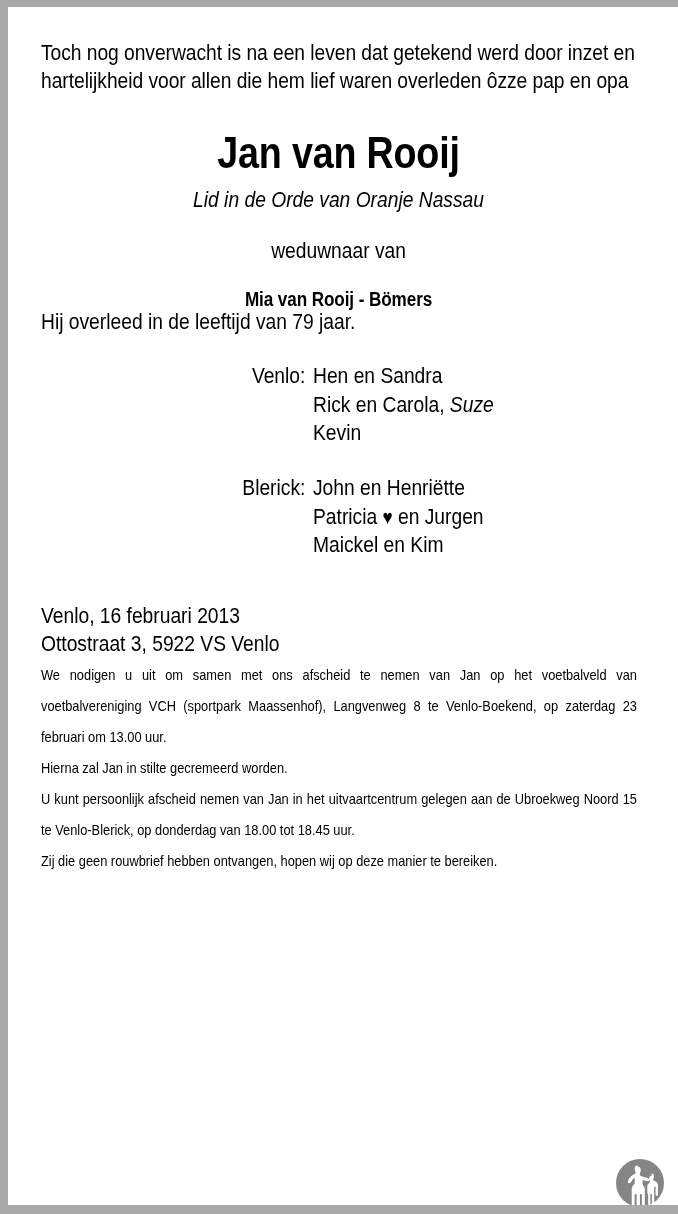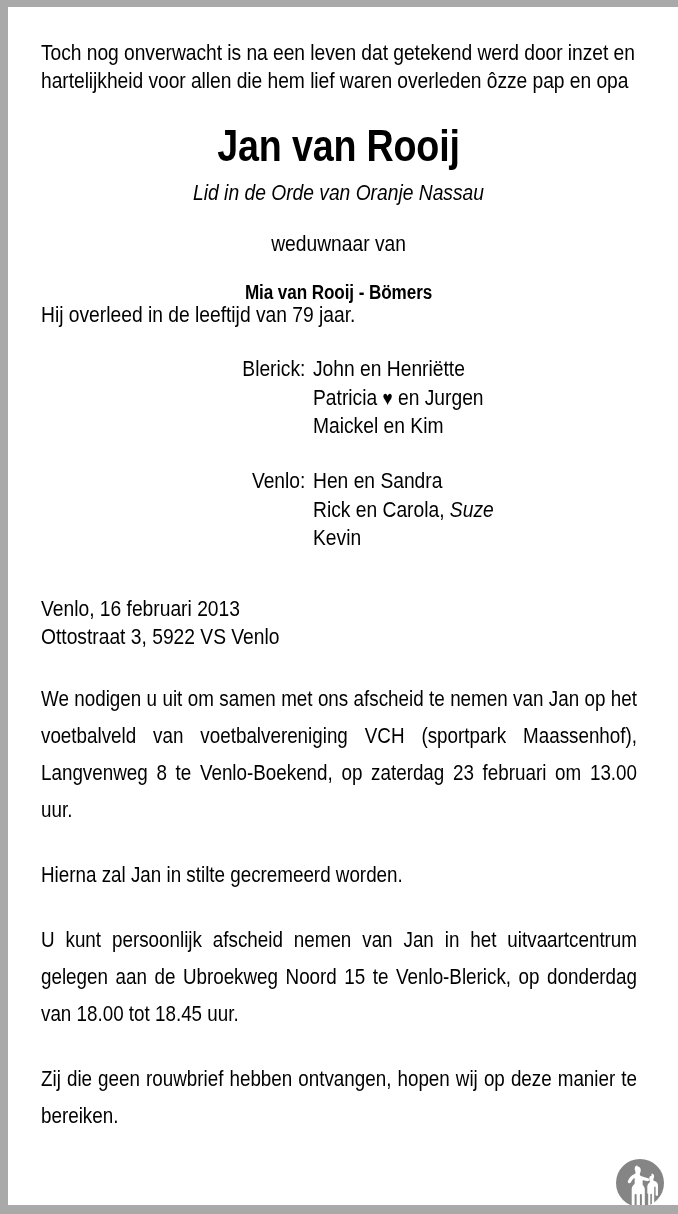--- a/index.html
+++ b/index.html
@@ -66,21 +66,21 @@
     letter-spacing: -0.05px;
   }
 
   
   .deceased-name {
     text-align: center;
     font-size: 44px;
     font-weight: bold;
     line-height: 1.05;
     letter-spacing: -0.2px;
-    margin-top: 27px;
+    margin-top: 34px;
   }
   .honour {
     text-align: center;
     font-size: 22.5px;
     font-style: italic;
     line-height: 1.1;
     margin-top: 12px;
   }
   .relation {
     text-align: center;
@@ -143,25 +143,24 @@
     margin-top: 42px;
     font-size: 22.5px;
     line-height: 28.6px;
   }
   .placedate span {
     display: block;
   }
 
   
   .para {
-    font-size: 22px;
-    line-height: 37px;
+    font-size: 15px;
+    line-height: 31px;
     text-align: justify;
     text-align-last: left;
-    margin-top: 28px;
   }
   .para.tight { text-align: right; }
 
   
   .logo {
     position: absolute;
     right: 12px;
     bottom: -4px;
     width: 52px;
     height: 52px;
@@ -196,48 +195,48 @@
       </div>
 
       <div class="age-line">
         <span class="cond">Hij overleed in de leeftijd van 79 jaar.</span>
       </div>
 
       <div class="survivors">
 
         <div class="survivor-group">
           <div class="sg-place">
-            <span class="cond-center">Blerick:</span>
+            <span class="cond-center">Venlo:</span>
           </div>
           <div class="sg-names">
             <span class="nm">
-              <span class="cond">John en Henriëtte</span>
-            </span>
-            <span class="nm">
-              <span class="cond"><span>Patricia </span><span class="heart">♥</span><span> en Jurgen</span></span>
-            </span>
-            <span class="nm">
-              <span class="cond">Maickel en Kim</span>
+              <span class="cond">Hen en Sandra</span>
+            </span>
+            <span class="nm">
+              <span class="cond"><span>Rick en Carola, </span><span class="it">Suze</span></span>
+            </span>
+            <span class="nm">
+              <span class="cond">Kevin</span>
             </span>
           </div>
         </div>
 
         <div class="survivor-group">
           <div class="sg-place">
-            <span class="cond-center">Venlo:</span>
+            <span class="cond-center">Blerick:</span>
           </div>
           <div class="sg-names">
             <span class="nm">
-              <span class="cond">Hen en Sandra</span>
-            </span>
-            <span class="nm">
-              <span class="cond"><span>Rick en Carola, </span><span class="it">Suze</span></span>
-            </span>
-            <span class="nm">
-              <span class="cond">Kevin</span>
+              <span class="cond">John en Henriëtte</span>
+            </span>
+            <span class="nm">
+              <span class="cond"><span>Patricia </span><span class="heart">♥</span><span> en Jurgen</span></span>
+            </span>
+            <span class="nm">
+              <span class="cond">Maickel en Kim</span>
             </span>
           </div>
         </div>
 
       </div>
 
       <div class="placedate">
         <span>
           <span class="cond">Venlo, 16 februari 2013</span>
         </span>

